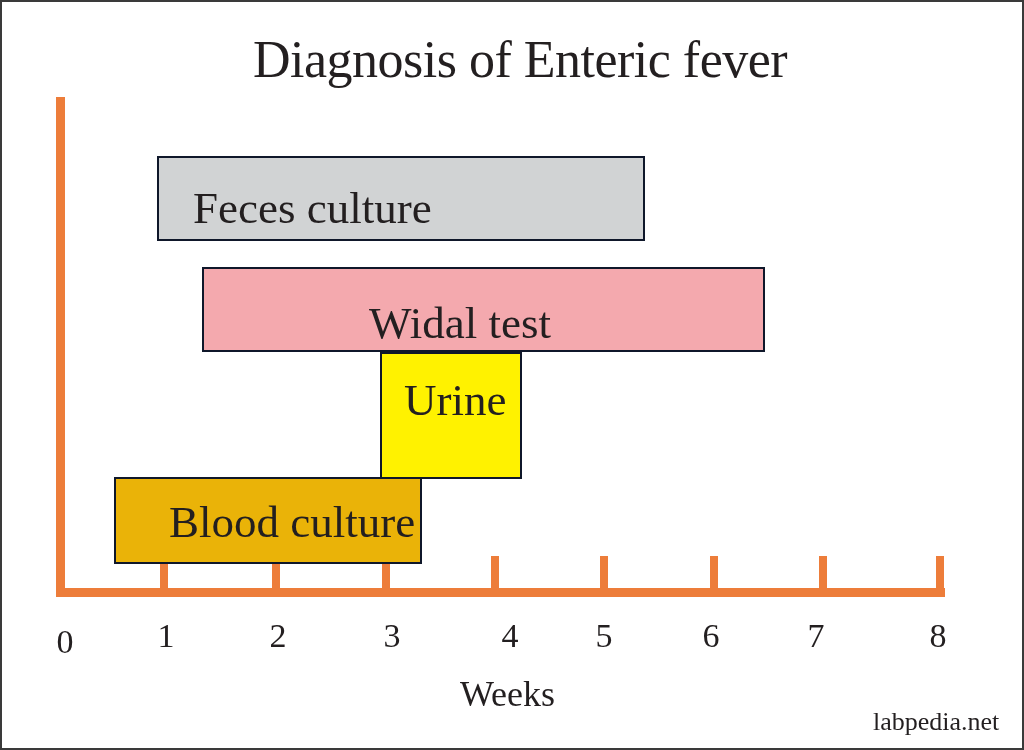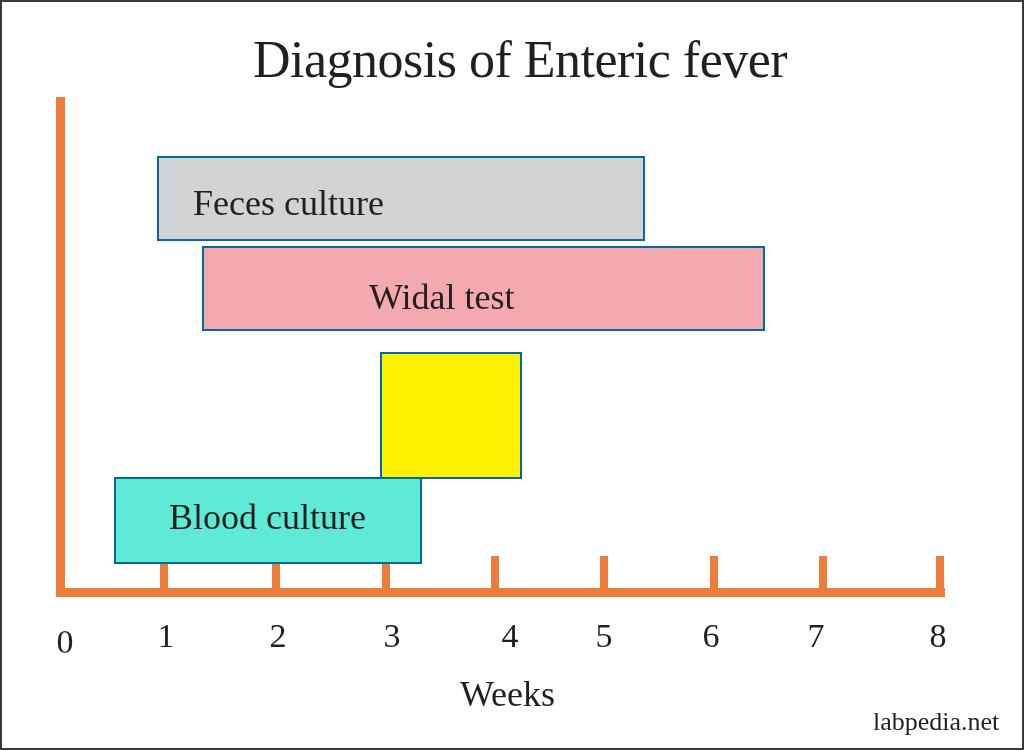--- a/index.html
+++ b/index.html
@@ -3,21 +3,21 @@
 <meta charset="utf-8">
 <style>
   html, body { margin:0; padding:0; }
   body { width:1024px; height:750px; background:#ffffff; position:relative; overflow:hidden; font-family:"Liberation Serif", serif; color:#231f20; }
   .frame { position:absolute; left:0; top:0; width:1020px; height:746px; border:2px solid #3a3a3a; }
   .title { position:absolute; left:0; width:1040px; top:30px; text-align:center; font-size:52px; letter-spacing:-0.5px; }
   .yaxis { position:absolute; left:56px; top:97px; width:9px; height:500px; background:#ed7d3a; }
   .xaxis { position:absolute; left:56px; top:588px; width:889px; height:9px; background:#ed7d3a; }
   .tick { position:absolute; top:556px; width:8px; height:34px; background:#ed7d3a; }
   .tlabel { position:absolute; top:617px; font-size:34px; width:40px; margin-left:-20px; text-align:center; }
-  .bar { position:absolute; border:2px solid #0369a1; box-sizing:border-box; font-size:36px; }
+  .bar { position:absolute; border:2px solid #0f172a; box-sizing:border-box; font-size:45px; }
   .bar span { position:absolute; }
   .xlabel { position:absolute; left:460px; top:673px; font-size:36px;text-align:center; }
   .credit { position:absolute; left:873px; top:707px; font-size:26px; }
 </style>
 </head>
 <body>
 
 <div class="frame"></div>
 
 <div class="title">Diagnosis of Enteric fever</div>
@@ -41,25 +41,26 @@
 <div class="tlabel" style="left:510px">4</div>
 <div class="tlabel" style="left:604px">5</div>
 <div class="tlabel" style="left:711px">6</div>
 <div class="tlabel" style="left:816px">7</div>
 <div class="tlabel" style="left:938px">8</div>
 
 <div class="bar" style="left:157px; top:156px; width:488px; height:85px; background:#d1d3d4;">
   <span style="left:34px; top:24px;">Feces culture</span>
 </div>
 
-<div class="bar" style="left:202px; top:246px; width:563px; height:85px; background:#f4a9ae;">
+<div class="bar" style="left:202px; top:267px; width:563px; height:85px; background:#f4a9ae;">
   <span style="left:165px; top:28px;">Widal test</span>
 </div>
 
 <div class="bar" style="left:380px; top:352px; width:142px; height:127px; background:#fff200;">
+  <span style="left:22px; top:20px;">Urine</span>
 </div>
 
-<div class="bar" style="left:114px; top:477px; width:308px; height:87px; background:#5eead4;">
+<div class="bar" style="left:114px; top:477px; width:308px; height:87px; background:#eab308;">
   <span style="left:53px; top:17px;">Blood culture</span>
 </div>
 
 <div class="xlabel">Weeks</div>
 <div class="credit">labpedia.net</div>
 
 </body></html>

